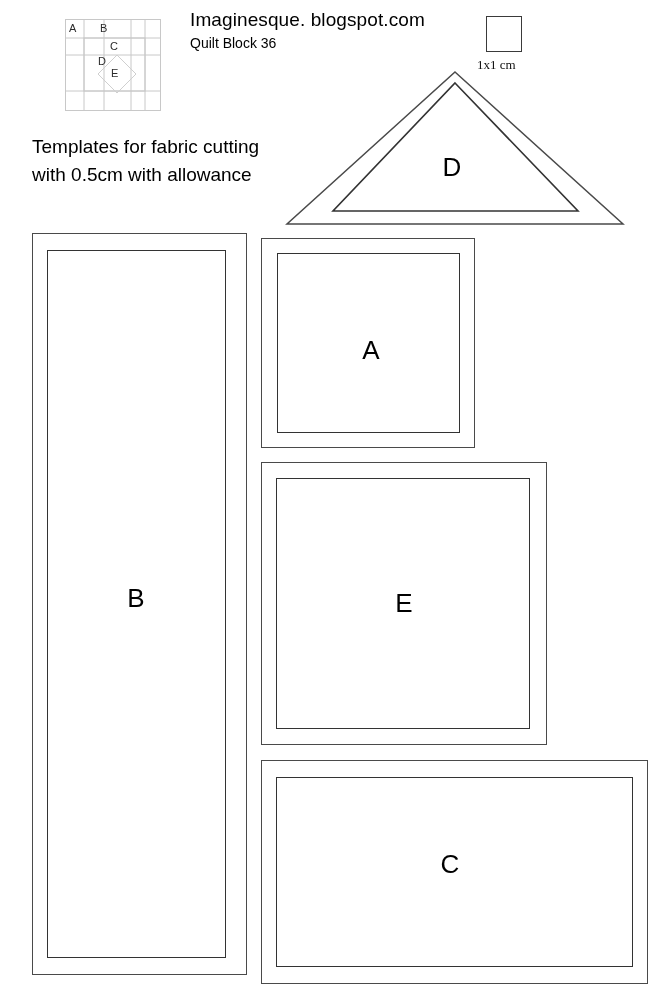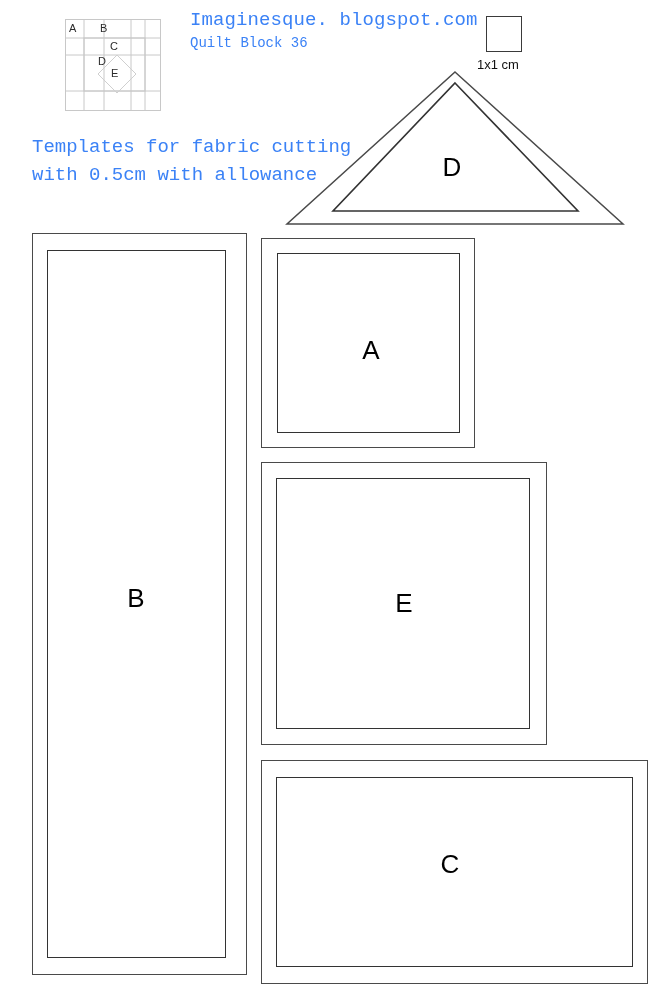--- a/index.html
+++ b/index.html
@@ -25,22 +25,22 @@
     top: 19px;
     width: 96px;
     height: 92px;
   }
   #thumb svg { display: block; }
 
   
   .header-text {
     position: absolute;
     white-space: nowrap;
-    font-family: Liberation Mono, monospace;
-    color: #3b82f6;
+    font-family: Liberation Sans, sans-serif;
+    color: #000000;
   }
   #title-line1 {
     left: 190px;
     top: 9px;
     font-size: 19px;
     letter-spacing: .1px;
   }
   #title-line2 {
     left: 190px;
     top: 35px;
@@ -67,21 +67,21 @@
     border: 1.6px solid #3a3a3a;
     box-sizing: border-box;
     background: #ffffff;
   }
   #scale-caption {
     position: absolute;
     left: 477px;
     top: 57px;
     font-size: 13px;
     white-space: nowrap;
-    font-family: Liberation Sans, sans-serif;
+    font-family: Liberation Serif, serif;
   }
 
   
   .piece {
     position: absolute;
     box-sizing: border-box;
   }
   .outline-outer {
     position: absolute;
     box-sizing: border-box;

